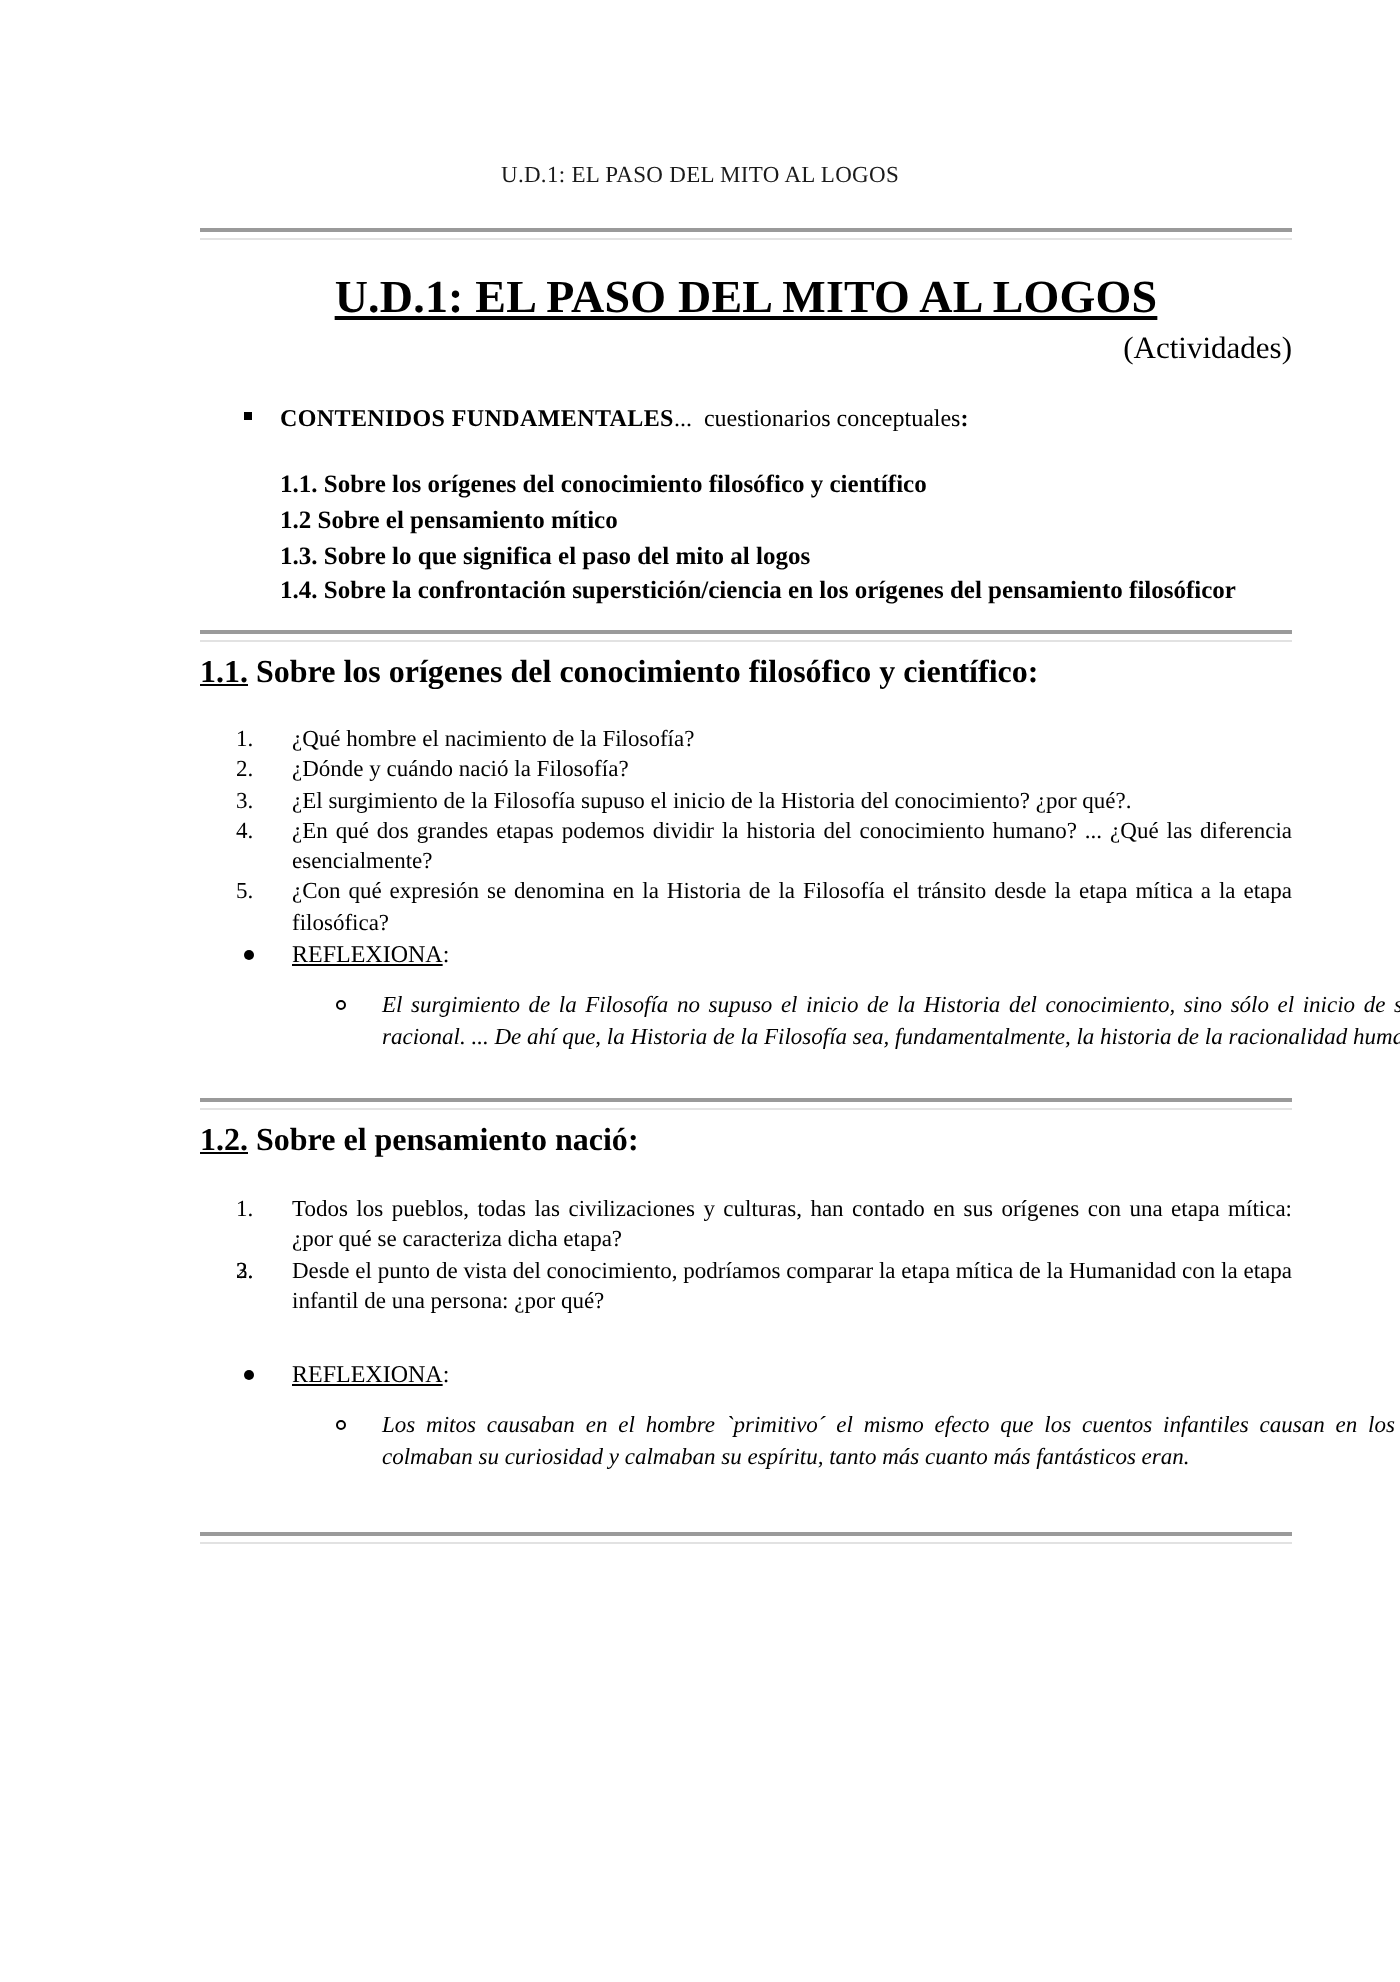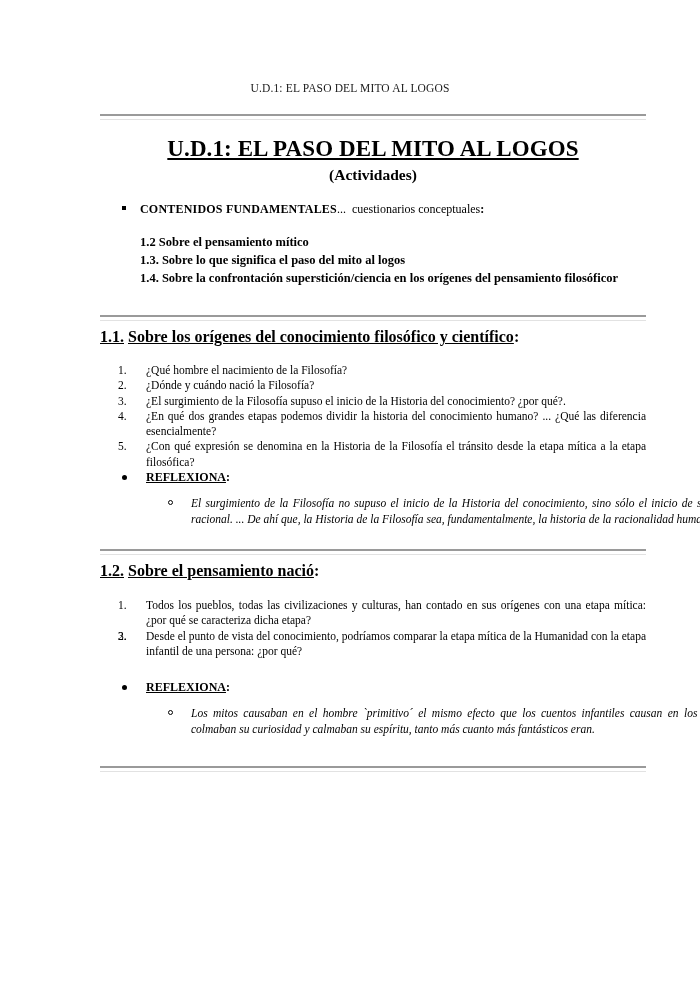--- a/index.html
+++ b/index.html
@@ -64,23 +64,23 @@
   .doc-title {
     text-align: center;
     font-size: 23px;
     font-weight: bold;
     letter-spacing: 0.1px;
     margin: 8px 0 0 0;
   }
   .doc-title span { text-decoration: underline; }
 
   .doc-subtitle {
-    text-align: center;
+    text-align: right;
     font-size: 15.5px;
-    font-weight: bold;
+    font-weight: normal;
     margin: 4px 0 0 0;
   }
 
   
   .contenidos {
     position: relative;
     margin: 18px 0 0 0;
     padding-left: 40px;
     font-size: 12px;
   }
@@ -105,21 +105,21 @@
   }
 
   
   .sec-head {
     font-size: 16px;
     font-weight: bold;
     margin: 0;
     padding: 0;
   }
   .sec-head .num { text-decoration: underline; text-align: right; }
-  .sec-head .txt { text-decoration: underline; }
+  .sec-head .txt { }
   .sec-11 { position: absolute; top: 200px; left: 0; }
   .sec-12 { position: absolute; top: 434px; left: 0; }
 
   
   ol.qlist {
     list-style: none;
     margin: 0;
     padding: 0;
     font-size: 11.5px;
     line-height: 1.33;
@@ -136,21 +136,21 @@
     top: 0;
     width: 20px;
     text-align: left;
   }
 
   
   .reflexiona {
     position: relative;
     padding-left: 46px;
     font-size: 12px;
-    font-weight: bold;
+    font-weight: normal;
   }
   .reflexiona .rd-bullet {
     position: absolute;
     left: 22px;
     top: 5px;
     width: 5px;
     height: 5px;
     border-radius: 50%;
     background: #000;
   }
@@ -206,20 +206,21 @@
     </h1>
 
     <div class="doc-subtitle">(Actividades)</div>
 
     <div class="contenidos">
       <span class="sq-bullet"></span>
       <div class="lead"><b>CONTENIDOS FUNDAMENTALES</b><span>...</span>&nbsp;
         <span>cuestionarios conceptuales</span><b>:</b></div>
 
       <ul class="toc">
+        <li>1.1. Sobre los orígenes del conocimiento filosófico y científico</li>
         <li>1.2  Sobre el pensamiento mítico</li>
         <li>1.3. Sobre lo que significa el paso del mito al logos</li>
         <li>1.4. Sobre la confrontación superstición/ciencia en los orígenes del pensamiento filosóficor</li>
       </ul>
     </div>
 
     <div class="sec-head sec-11">
       <span class="num">1.1.</span>
       <span class="txt">Sobre los orígenes del conocimiento filosófico y científico</span><span>:</span>
     </div>

